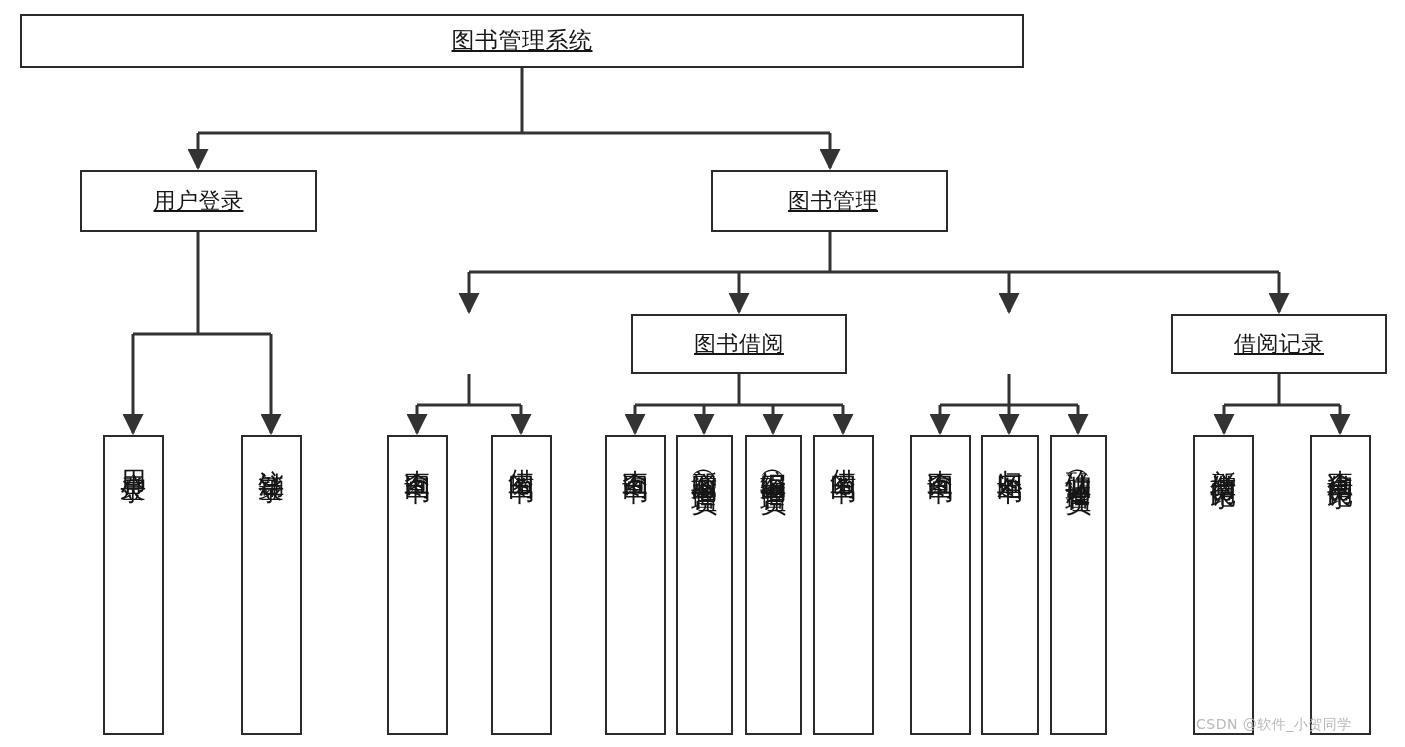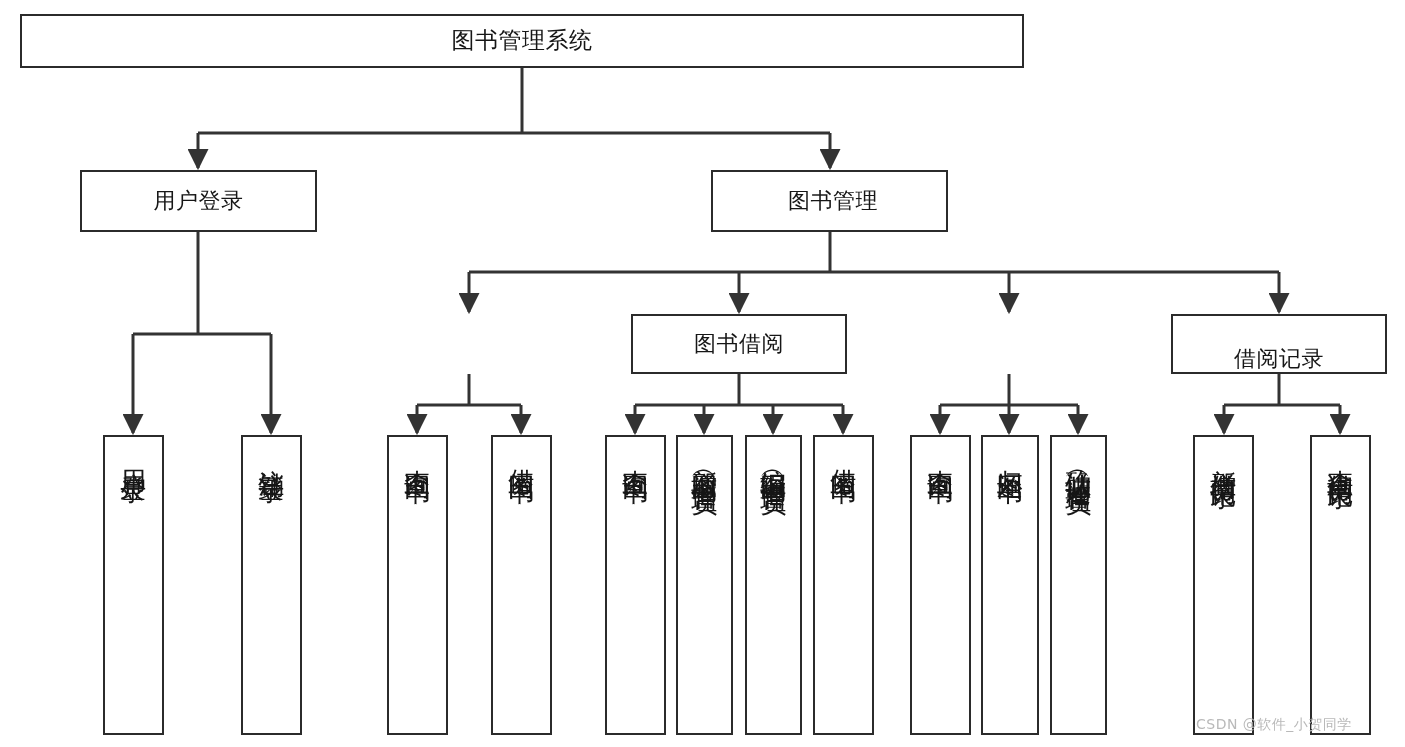--- a/index.html
+++ b/index.html
@@ -36,20 +36,21 @@
   }
   .node .label{
     display:block;
     line-height:1.18;
     letter-spacing:0.5px;
   }
   
   .node.h .label{
     font-size:22px;
     white-space:nowrap;
+    text-decoration:underline;
   }
   .node.root .label{ font-size:23px; }
   
   .node.v{
     align-items:flex-start;
     padding-top:12px;
   }
   .node.v .label{
     writing-mode:vertical-rl;
     text-orientation:upright;
@@ -134,21 +135,21 @@
   <div class="node h" style="left:80px;top:170px;width:237px;height:62px;">
     <span class="label">用户登录</span>
   </div>
   <div class="node h" style="left:711px;top:170px;width:237px;height:62px;padding-left:7px;">
     <span class="label">图书管理</span>
   </div>
 
   <div class="node h" style="left:631px;top:314px;width:216px;height:60px;">
     <span class="label">图书借阅</span>
   </div>
-  <div class="node h" style="left:1171px;top:314px;width:216px;height:60px;align-items:flex-end;">
+  <div class="node h" style="left:1171px;top:314px;width:216px;height:60px;">
     <span class="label">借阅记录</span>
   </div>
 
   <div class="node v" style="left:103px;top:435px;width:61px;height:300px;">
     <span class="label">用户登录</span>
   </div>
   <div class="node v" style="left:241px;top:435px;width:61px;height:300px;">
     <span class="label">注销登录</span>
   </div>
 

